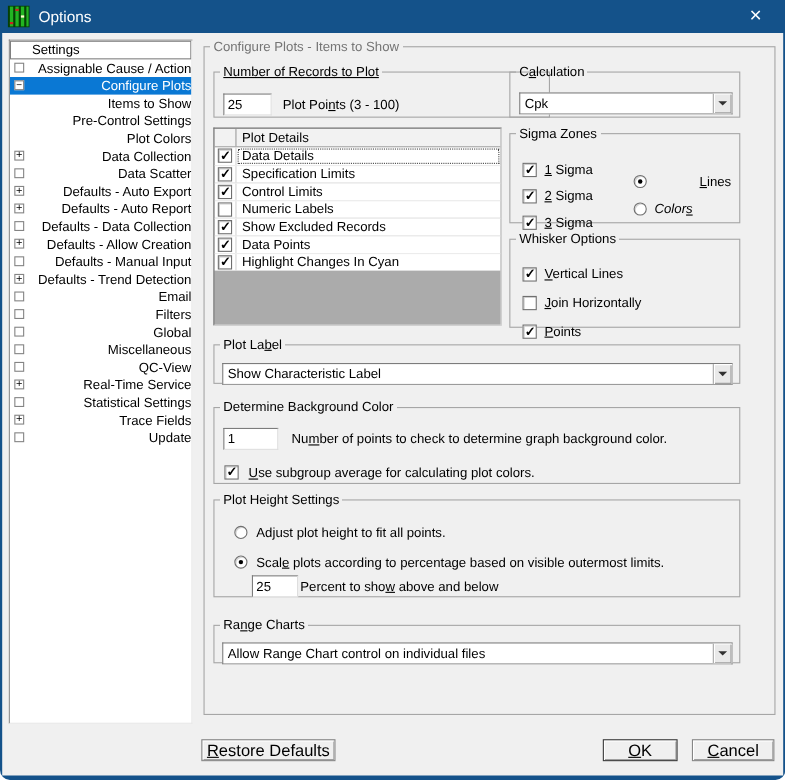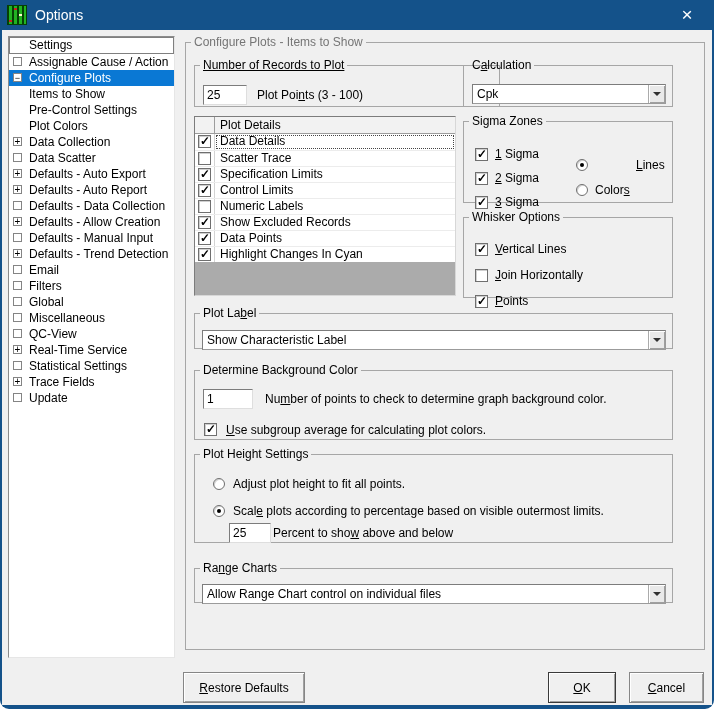--- a/index.html
+++ b/index.html
@@ -18,21 +18,21 @@
   .app-icon { position:absolute; left:7px; top:5px; width:20px; height:20px; }
   .win-title { position:absolute; left:35px; top:0; line-height:30px; font-size:14px; }
   .close-btn { position:absolute; right:6px; top:0; width:42px; height:30px;
     display:flex; align-items:center; justify-content:center; font-size:19px; font-weight:300; color:#fff; }
   
   .dlg-body { position:absolute; top:30px; left:2px; right:2px; bottom:4px; background:#f0f0f0; }
   
   .tree { position:absolute; left:6px; top:6px; width:167px; height:622px;
     background:#fff; border:1px solid #8c8c8c; border-right-color:#e6e6e6; border-bottom-color:#e6e6e6; overflow:hidden; }
   .tree-header { height:17px; line-height:15px; border:1px solid #7f7f7f; padding-left:19px; background:#fff; }
-  .tree-item { position:relative; height:16px; line-height:16px; padding-left:20px; white-space:nowrap; cursor:default; }
+  .tree-item { position:relative; height:16px; line-height:16px; padding-left:20px; white-space:nowrap; cursor:default;text-align:right; }
   .tree-item.selected { background:#0a78d4; color:#fff; }
   .glyph { position:absolute; left:4px; top:3px; width:9px; height:9px; background:#fff;
     border:1px solid #848484; font-size:10px; line-height:7px; text-align:center; color:#000; }
   .g-plus  .glyph::before { content:"+"; }
   .g-minus .glyph::before { content:"−"; font-size:9px; }
   
   fieldset { position:absolute; border:1px solid #a6a6a6; background:transparent; padding:0; }
   legend { padding:0 3px; margin-left:5px; white-space:nowrap; }
   .outer-legend { color:#757575; }
   
@@ -59,23 +59,23 @@
   .plot-header { display:flex; height:17px; background:#f2f2f2; border-bottom:1px solid #9c9c9c; }
   .ph-chk { width:20px; border-right:1px solid #9c9c9c; }
   .ph-label { padding-left:5px; line-height:16px; }
   .plot-row { display:flex; height:16px; background:#fff; }
   .plot-row + .plot-row { border-top:1px solid #ececec; }
   .cell-chk { width:20px; border-right:1px solid #d4d4d4; position:relative; }
   .cell-chk .chk { left:3px; top:1px; }
   .cell-label { flex:1; line-height:15px; padding-left:5px; white-space:nowrap; }
   .plot-row.focused .cell-label { outline:1px dotted #444; outline-offset:-2px; }
   
-  .btn { position:absolute; height:31px; background:#f0f0f0; border:1px solid #868686;
+  .btn { position:absolute; height:20px; background:#f0f0f0; border:1px solid #868686;
     box-shadow:inset 1px 1px 0 #fff, inset -1px -1px 0 #a0a0a0;
-    font-family:inherit; font-size:12px; color:#000; text-align:center; }
+    font-family:inherit; font-size:15px; color:#000; text-align:center; }
   .btn.default { border-color:#3a3a3a; }
 </style>
 </head>
 <body>
 
 <div class="window">
 
   <div class="titlebar">
     <svg class="app-icon" viewBox="0 0 20 20">
       <rect width="20" height="20" fill="#064006"></rect>
@@ -210,26 +210,20 @@
         <div class="plot-header">
           <span class="ph-chk"></span>
           <span class="ph-label">Plot Details</span>
         </div>
         <div class="plot-row checked focused">
             <span class="cell-chk">
               <span class="chk row-chk on"></span>
             </span>
             <span class="cell-label">Data Details</span>
           </div>
-          <div class="plot-row">
-            <span class="cell-chk">
-              <span class="chk row-chk"></span>
-            </span>
-            <span class="cell-label">Scatter Trace</span>
-          </div>
           <div class="plot-row checked">
             <span class="cell-chk">
               <span class="chk row-chk on"></span>
             </span>
             <span class="cell-label">Specification Limits</span>
           </div>
           <div class="plot-row checked">
             <span class="cell-chk">
               <span class="chk row-chk on"></span>
             </span>
@@ -265,21 +259,21 @@
         <legend>Sigma Zones</legend>
         <span class="chk on" style="left:11px; top:20px;"></span>
         <span class="ctl-label" style="left:31px; top:20px;"><u>1</u> Sigma</span>
         <span class="chk on" style="left:11px; top:44px;"></span>
         <span class="ctl-label" style="left:31px; top:44px;"><u>2</u> Sigma</span>
         <span class="chk on" style="left:11px; top:68px;"></span>
         <span class="ctl-label" style="left:31px; top:68px;"><u>3</u> Sigma</span>
         <span class="radio on" style="left:112px; top:31px;"></span>
         <span class="ctl-label" style="left:131px; top:31px;margin-left:41px;"><u>L</u>ines</span>
         <span class="radio" style="left:112px; top:56px;"></span>
-        <span class="ctl-label" style="left:131px; top:56px;">Color<u>s</u></span>
+        <span class="ctl-label" style="left:131px; top:56px;font-style:italic;">Color<u>s</u></span>
       </fieldset>
 
       <fieldset style="left:277px; top:161px; width:210px; height:88px;">
         <legend>Whisker Options</legend>
         <span class="chk on" style="left:11px; top:19px;"></span>
         <span class="ctl-label" style="left:31px; top:19px;"><u>V</u>ertical Lines</span>
         <span class="chk" style="left:11px; top:45px;"></span>
         <span class="ctl-label" style="left:31px; top:45px;"><u>J</u>oin Horizontally</span>
         <span class="chk on" style="left:11px; top:71px;"></span>
         <span class="ctl-label" style="left:31px; top:71px;"><u>P</u>oints</span>

